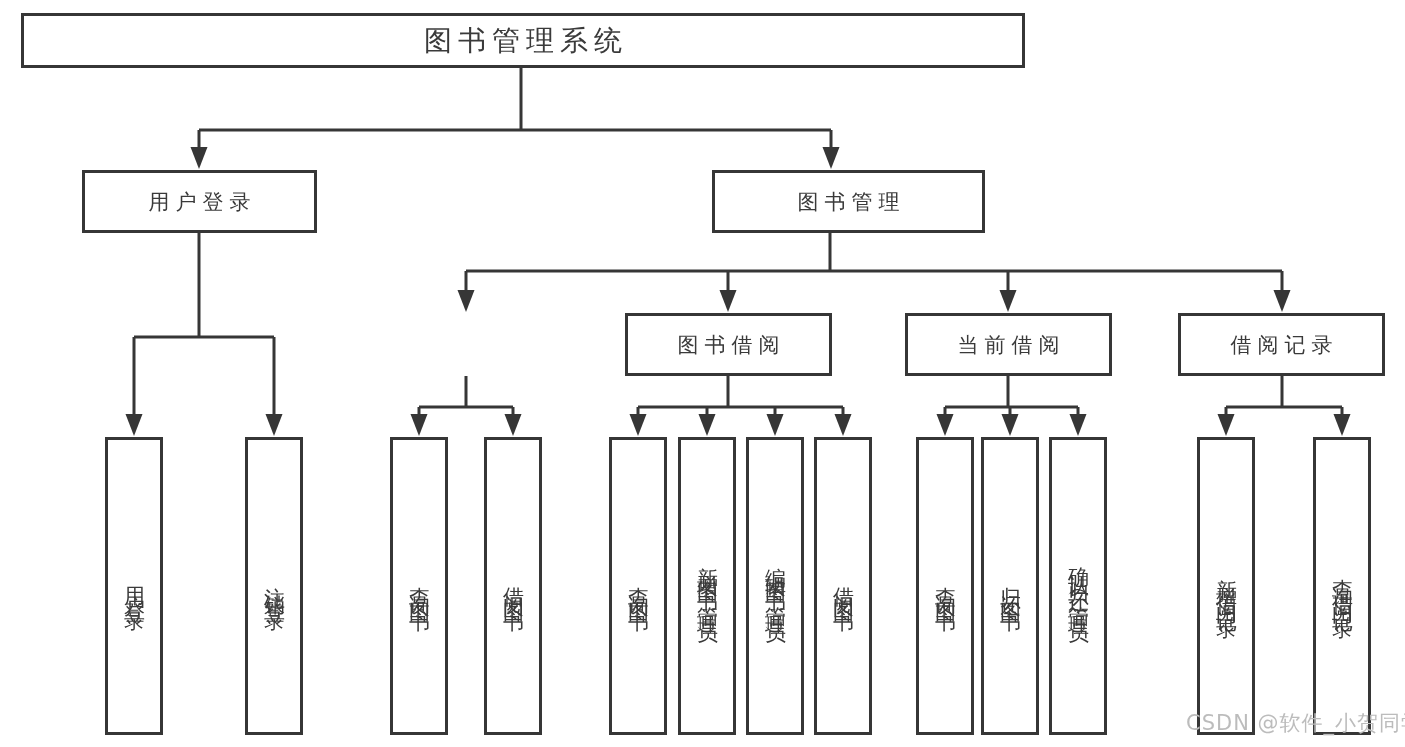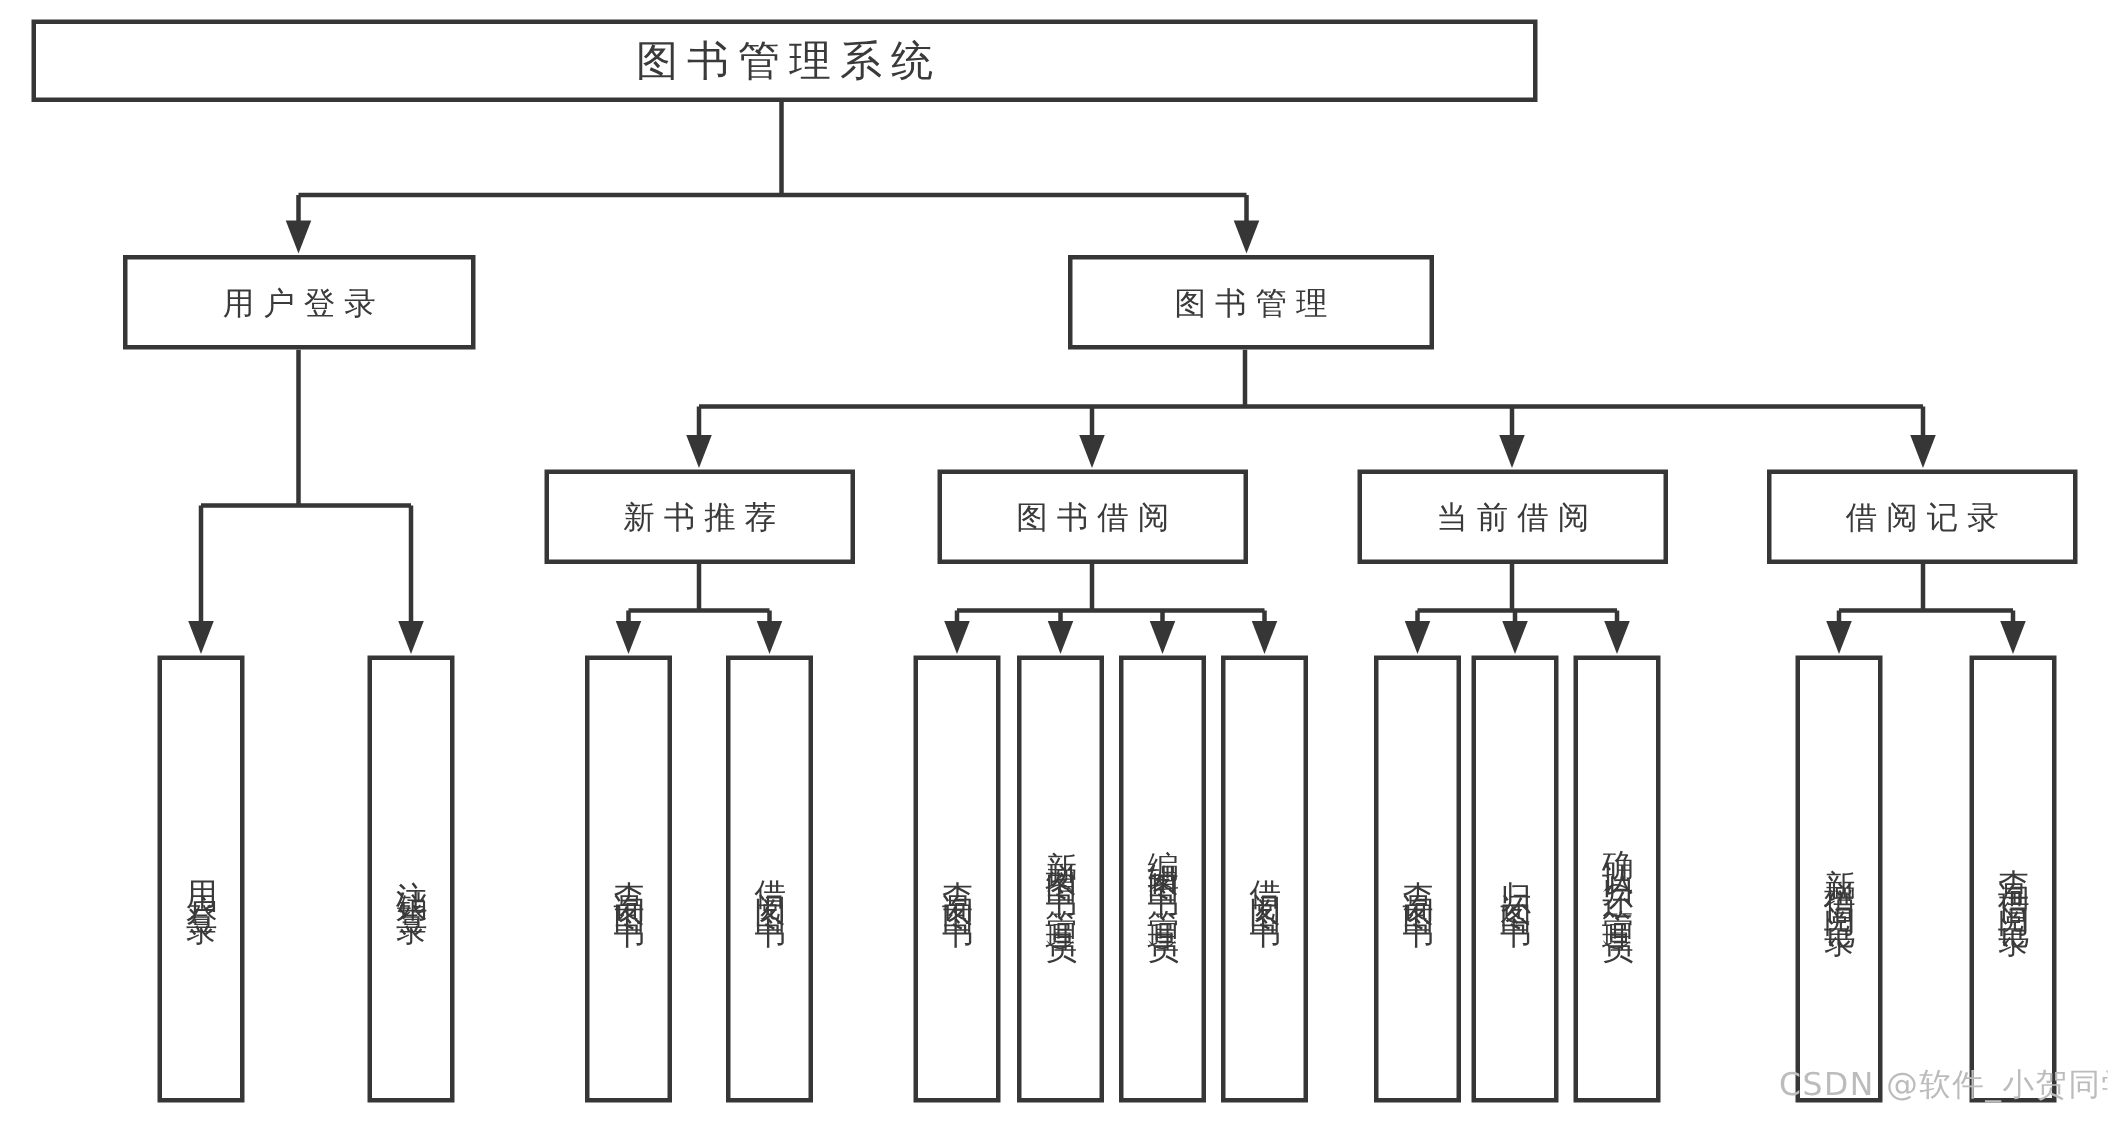--- a/index.html
+++ b/index.html
@@ -112,27 +112,24 @@
     <polygon points="1333.5,414 1350.5,414 1342,436"></polygon>
   </svg>
 
   <div class="node hnode root" style="left:21px;top:13px;width:1004px;height:55px">
     <span>图书管理系统</span>
   </div>
 
   <div class="node hnode" style="left:82px;top:170px;width:235px;height:63px">
     <span>用户登录</span>
   </div>
-  <div class="node hnode" style="left:712px;top:170px;width:244px;height:63px">
+  <div class="node hnode" style="left:712px;top:170px;width:273px;height:63px">
     <span>图书管理</span>
   </div>
 
-  <div class="node hnode" style="left:363px;top:313px;width:207px;height:63px">
-    <span>新书推荐</span>
-  </div>
   <div class="node hnode" style="left:625px;top:313px;width:207px;height:63px">
     <span>图书借阅</span>
   </div>
   <div class="node hnode" style="left:905px;top:313px;width:207px;height:63px">
     <span>当前借阅</span>
   </div>
   <div class="node hnode" style="left:1178px;top:313px;width:207px;height:63px">
     <span>借阅记录</span>
   </div>
 

